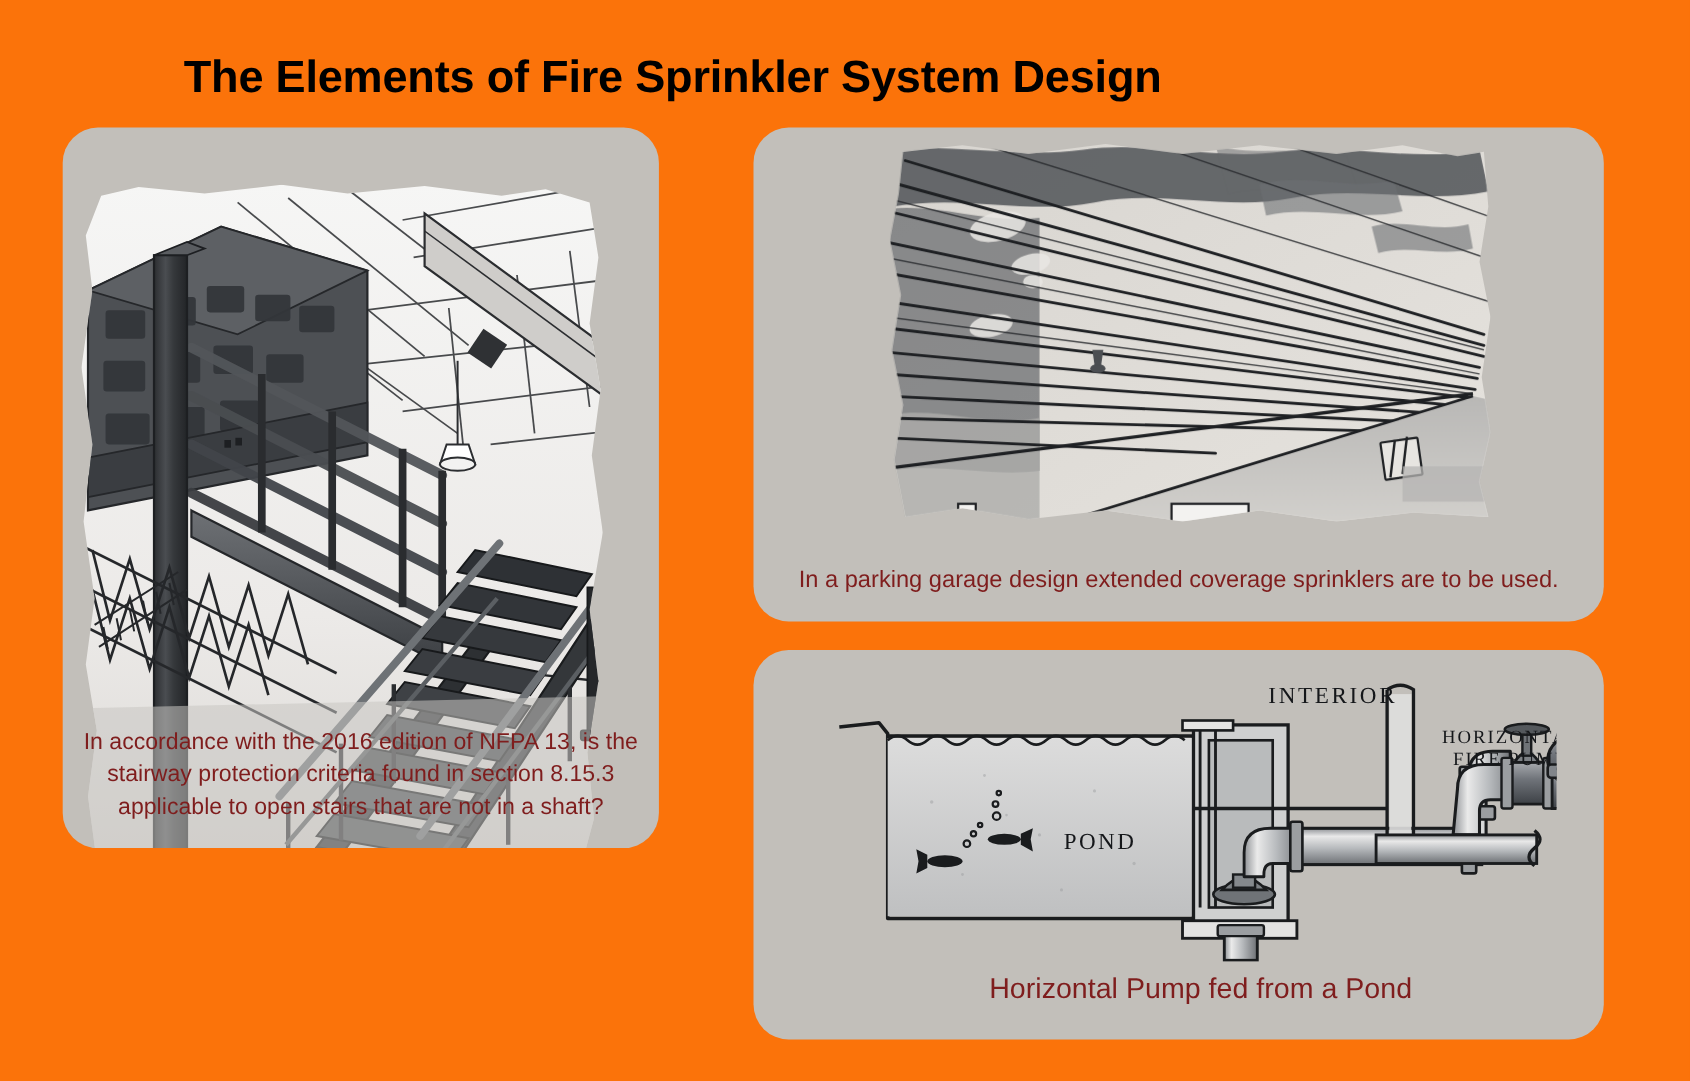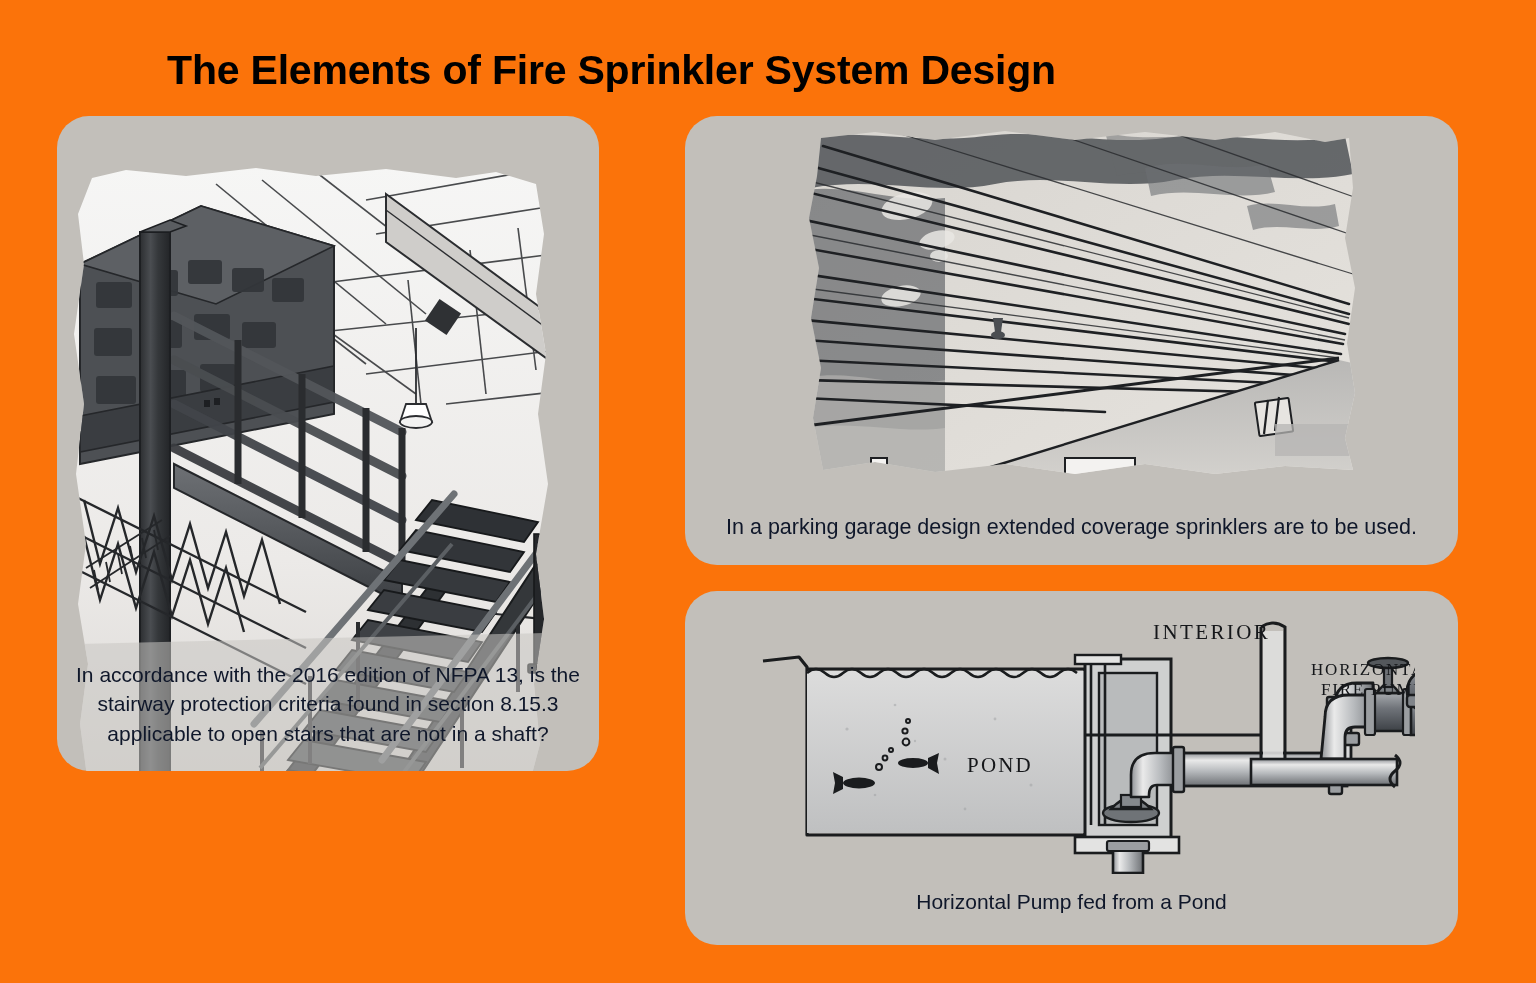--- a/index.html
+++ b/index.html
@@ -38,29 +38,29 @@
   }
   #card-stairway   { left: 57px;  top: 116px; width: 542px; height: 655px; }
   #card-garage     { left: 685px; top: 116px; width: 773px; height: 449px; }
   #card-pump       { left: 685px; top: 591px; width: 773px; height: 354px; }
 
   .card-caption {
     position: absolute;
     left: 0;
     width: 100%;
     text-align: center;
-    color: #0f172a;
+    color: #7f1d1d;
     font-size: 21.5px;
     line-height: 1.42;
     padding: 0 8px;
     box-sizing: border-box;
   }
   #caption-stairway { bottom: 22px; font-size: 21px; }
   #caption-garage   { bottom: 22px; }
-  #caption-pump     { bottom: 28px; font-size: 21px; }
+  #caption-pump     { bottom: 28px; font-size: 26px; margin-left: 20px; }
 
   .illus {
     position: absolute;
     display: block;
   }
 
   
   #illus-stairway { left: 9px;  top: 48px;  width: 524px; height: 660px; }
   #illus-garage   { left: 120px; top: 12px; width: 560px; height: 350px; }
   #illus-pump     { left: 70px; top: 18px;  width: 660px; height: 265px; }

